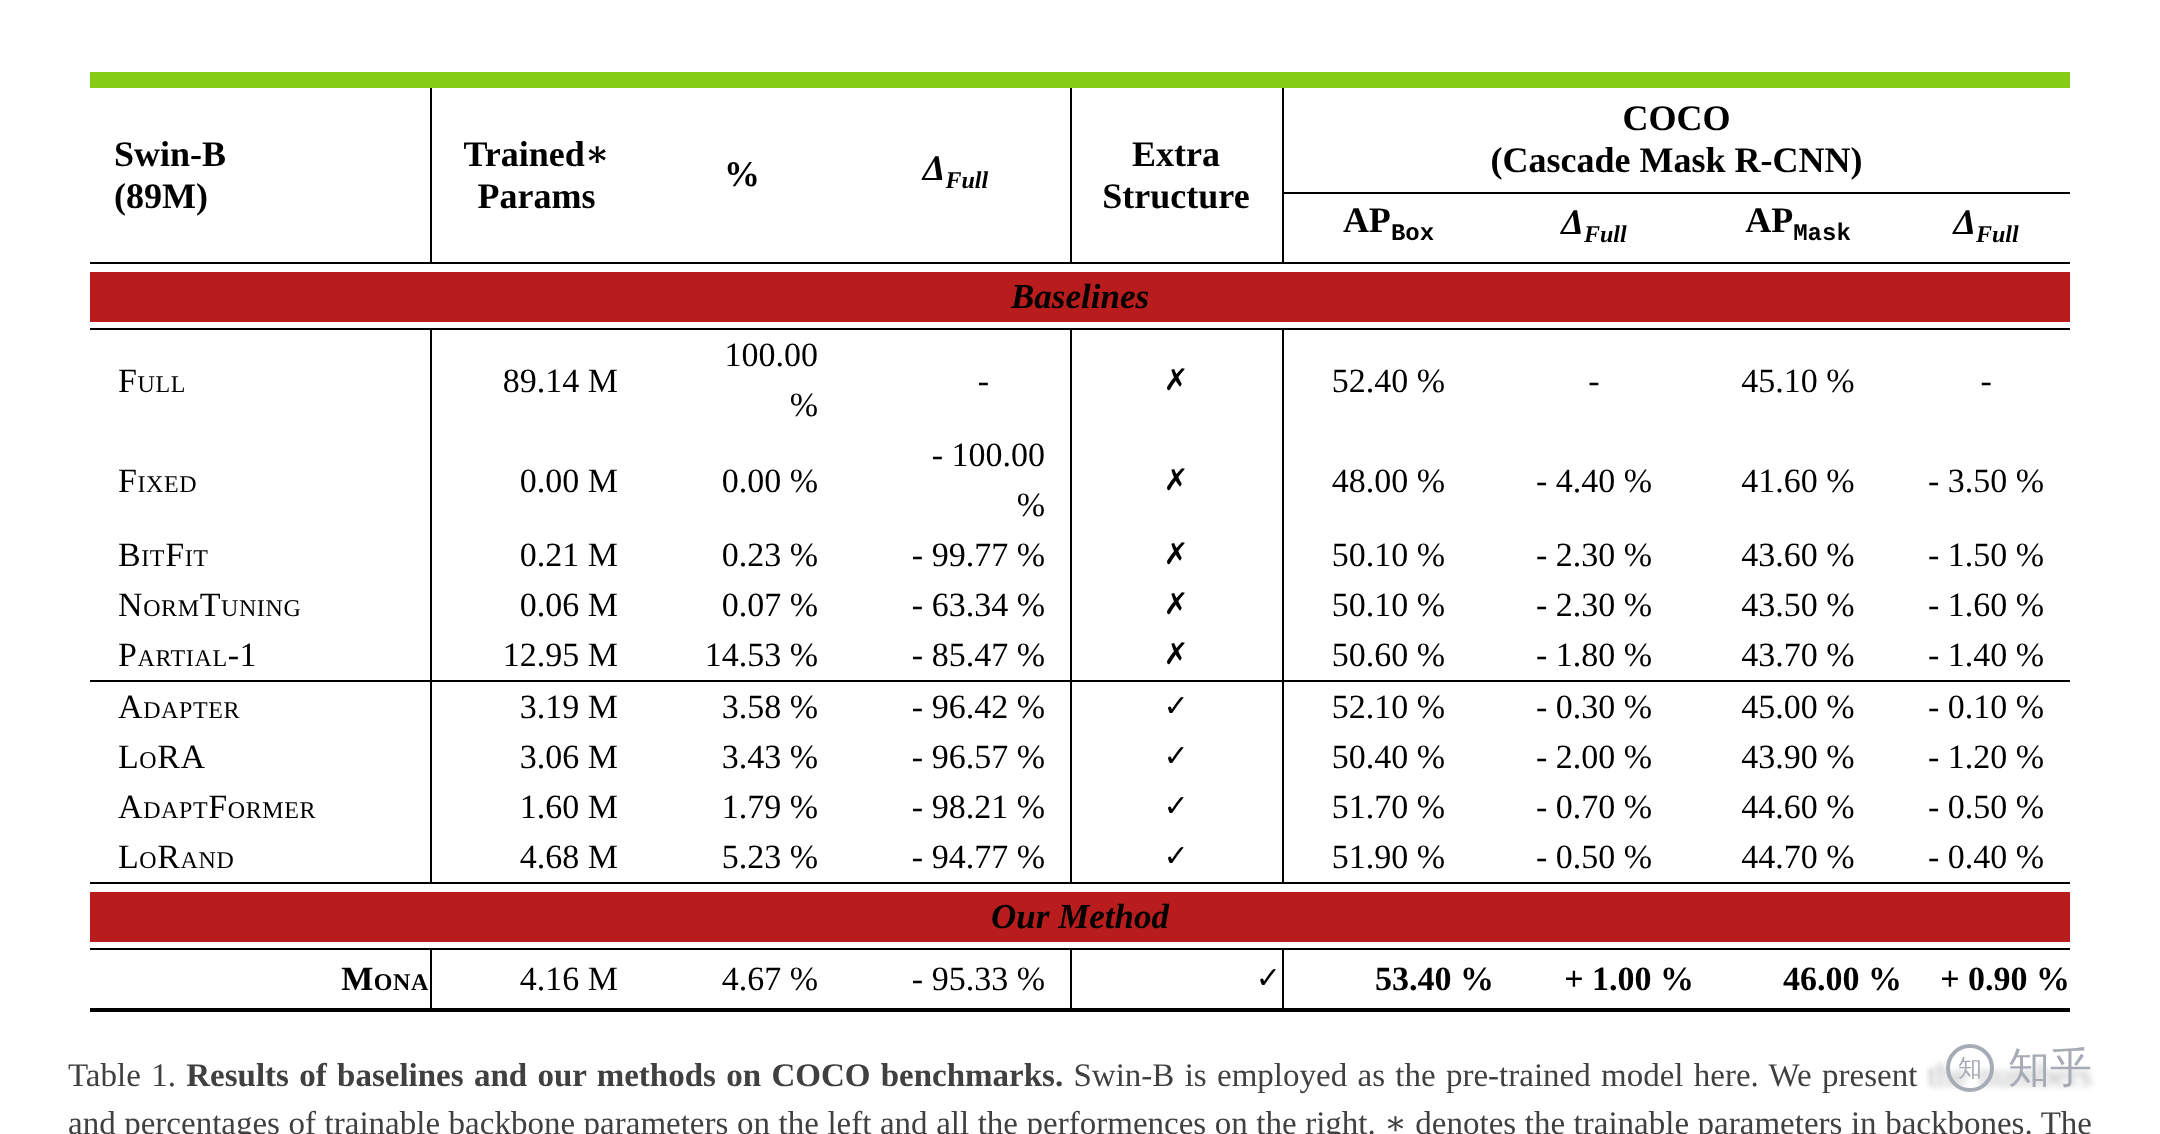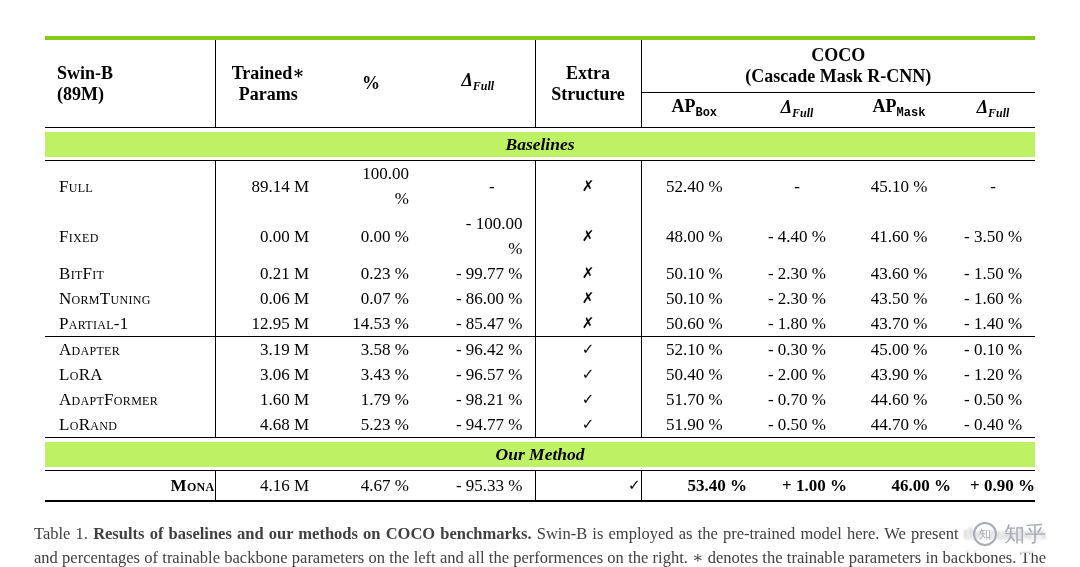--- a/index.html
+++ b/index.html
@@ -9,21 +9,21 @@
     background:#ffffff;
     overflow:hidden;
     font-family:"Liberation Serif","DejaVu Serif",serif;
     color:#000;
   }
   table.results{
     border-collapse:collapse;
     table-layout:fixed;
     width:990px;
     margin:36px 45px 0 45px;
-    border-top:4px solid #84cc16;
+    border-top:8px solid #84cc16;
     border-bottom:2px solid #000;
   }
   thead th{
     border-bottom:1px solid #000;
     font-weight:bold;
     font-size:18px;
     line-height:21px;
     padding:5px 2px;
     vertical-align:middle;
     text-align:center;
@@ -48,21 +48,21 @@
   .c-ap{text-align:center;}
   .c-center{
     text-align:center;
     font-family:"DejaVu Sans","Liberation Sans",sans-serif;
     font-size:15px;
   }
   .dash{text-align:center !important;padding-right:0 !important;}
   .bold{font-weight:bold;}
   td.band{
     padding:4px 0;
-    background:#bef264;
+    background:#b91c1c;
     background-clip:content-box;
     border-top:1px solid #000;
     border-bottom:1px solid #000;
     font-weight:bold;
     font-style:italic;
     text-align:center;
     font-size:17.5px;
     line-height:24px;
     height:24px;
   }
@@ -210,21 +210,21 @@
           <td class="c-center vr">✗</td>
           <td class="c-ap">50.10 %</td>
           <td class="c-ap">- 2.30 %</td>
           <td class="c-ap">43.60 %</td>
           <td class="c-ap">- 1.50 %</td>
         </tr>
         <tr>
           <td class="c-method vr">NormTuning</td>
           <td class="c-num">0.06 M</td>
           <td class="c-num">0.07 %</td>
-          <td class="c-num vr">- 86.00 %</td>
+          <td class="c-num vr">- 63.34 %</td>
           <td class="c-center vr">✗</td>
           <td class="c-ap">50.10 %</td>
           <td class="c-ap">- 2.30 %</td>
           <td class="c-ap">43.50 %</td>
           <td class="c-ap">- 1.60 %</td>
         </tr>
         <tr>
           <td class="c-method vr">Partial-1</td>
           <td class="c-num">12.95 M</td>
           <td class="c-num">14.53 %</td>

